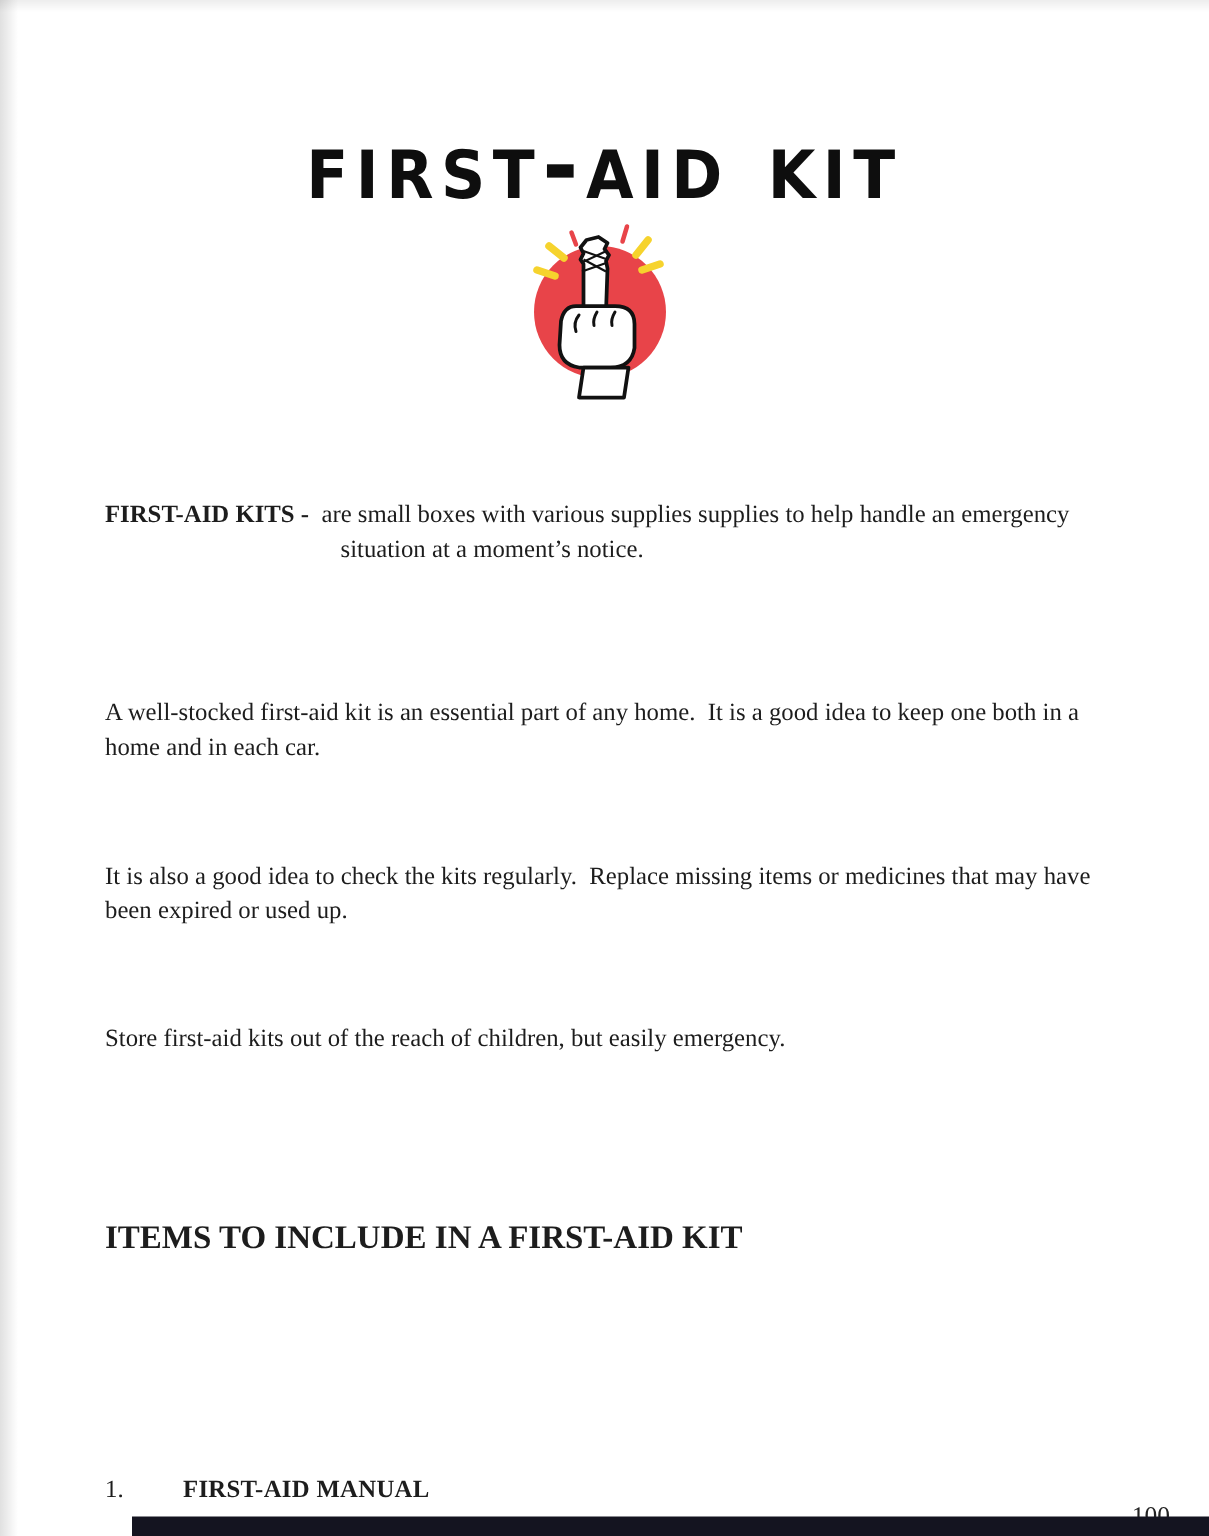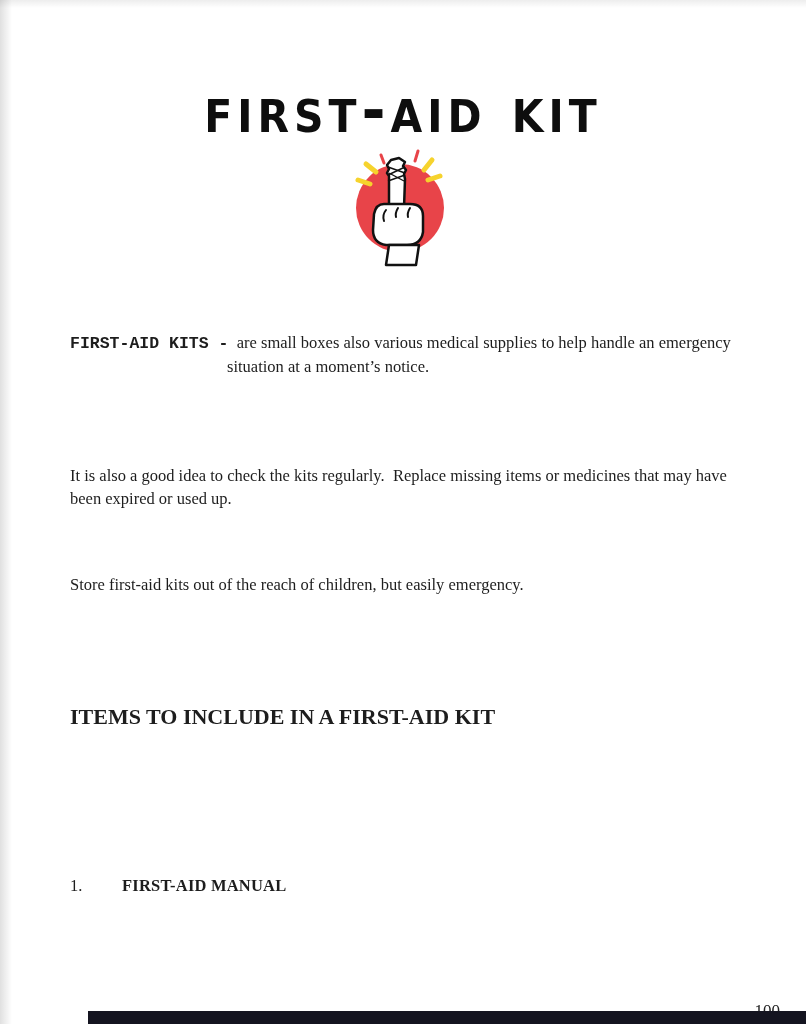--- a/index.html
+++ b/index.html
@@ -51,21 +51,21 @@
     margin: 16px 66px 0 70px;
     font-size: 16.5px;
     line-height: 1.42;
     white-space: pre-wrap;
   }
   .content p { margin: 0 0 15px 0; }
   .intro {
     padding-left: 157px;
     text-indent: -157px;
   }
-  .intro-label { font-weight: bold; font-family: Liberation Mono, monospace; }
+  .intro-label { font-weight: bold; }
 
   .list-heading {
     font-weight: bold;
     margin: 20px 0 20px 0 !important;
     font-size: 22px;
   }
 
   .list { margin-top: 4px; }
   .li {
     display: flex;
@@ -142,22 +142,23 @@
 
       <g stroke="#111111" stroke-width="2" fill="none" stroke-linecap="round">
         <path d="M58,64 q-4,5 -2,11"></path>
         <path d="M70,62 q-3,5 -2,9"></path>
         <path d="M82,62 q-3,5 -2,9"></path>
       </g>
     </svg>
   </div>
 
   <div class="content">
-    <p class="intro"><strong class="intro-label">FIRST-AID KITS -</strong><span>  </span><span>are small boxes also various medical supplies to help handle an emergency situation at a moment’s notice.</span></p>
+    <p class="intro"><strong class="intro-label">FIRST-AID KITS -</strong><span>  </span><span>are small boxes with various supplies supplies to help handle an emergency situation at a moment’s notice.</span></p>
 
+    <p>A well-stocked first-aid kit is an essential part of any home.  It is a good idea to keep one both in a home and in each car.</p>
     <p>It is also a good idea to check the kits regularly.  Replace missing items or medicines that may have been expired or used up.</p>
     <p>Store first-aid kits out of the reach of children, but easily emergency.</p>
 
     <p class="list-heading">ITEMS TO INCLUDE IN A FIRST-AID KIT</p>
 
     <div class="list">
       <div class="li"><span class="num">1.</span><span class="itm">FIRST-AID MANUAL</span></div>
       
       
       

